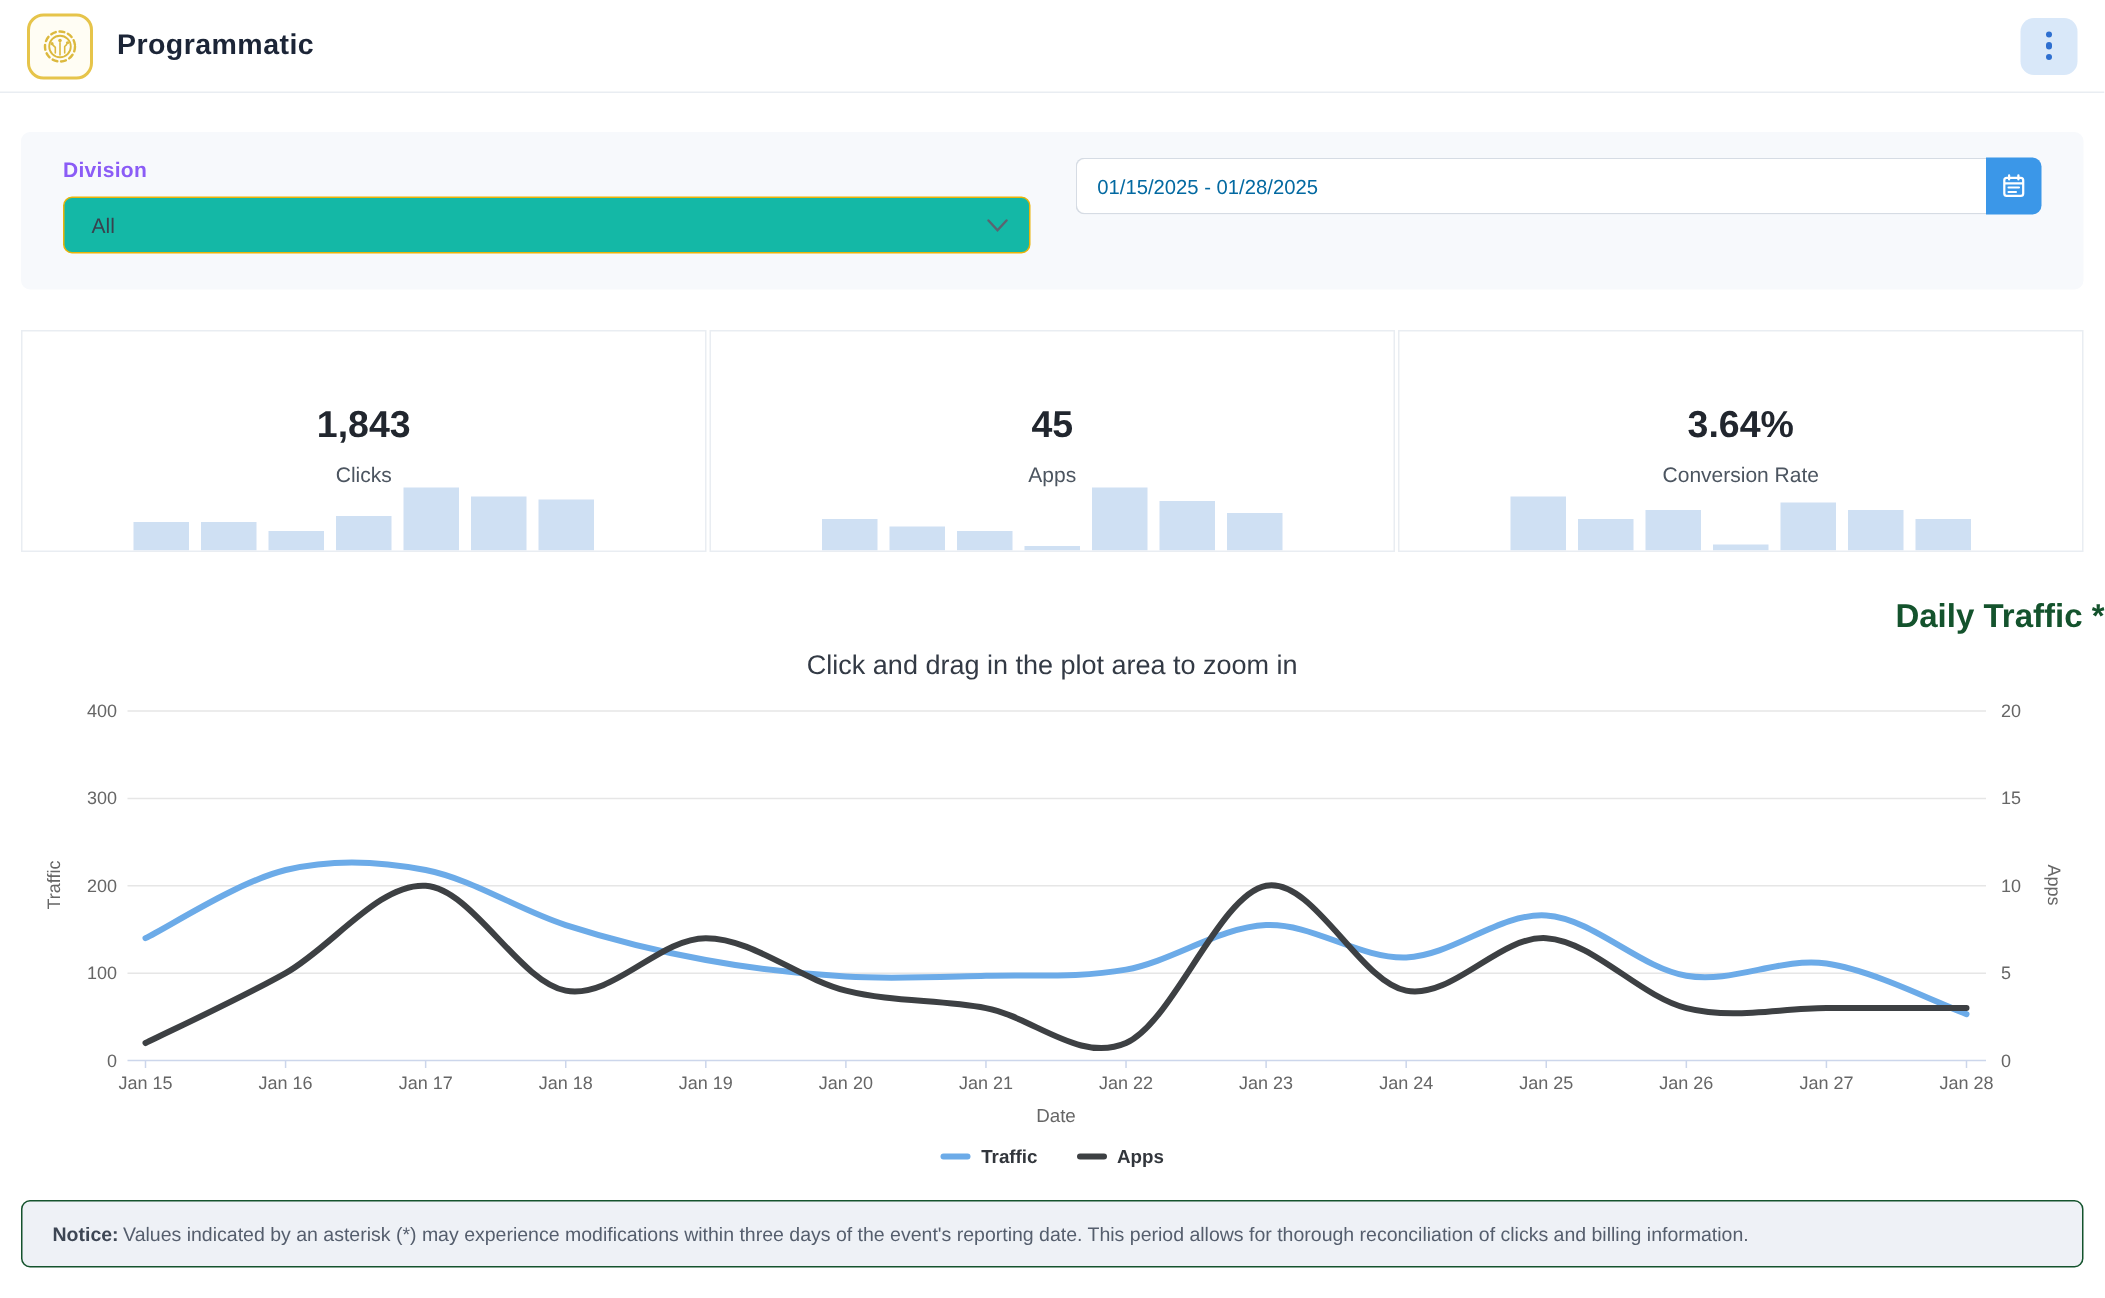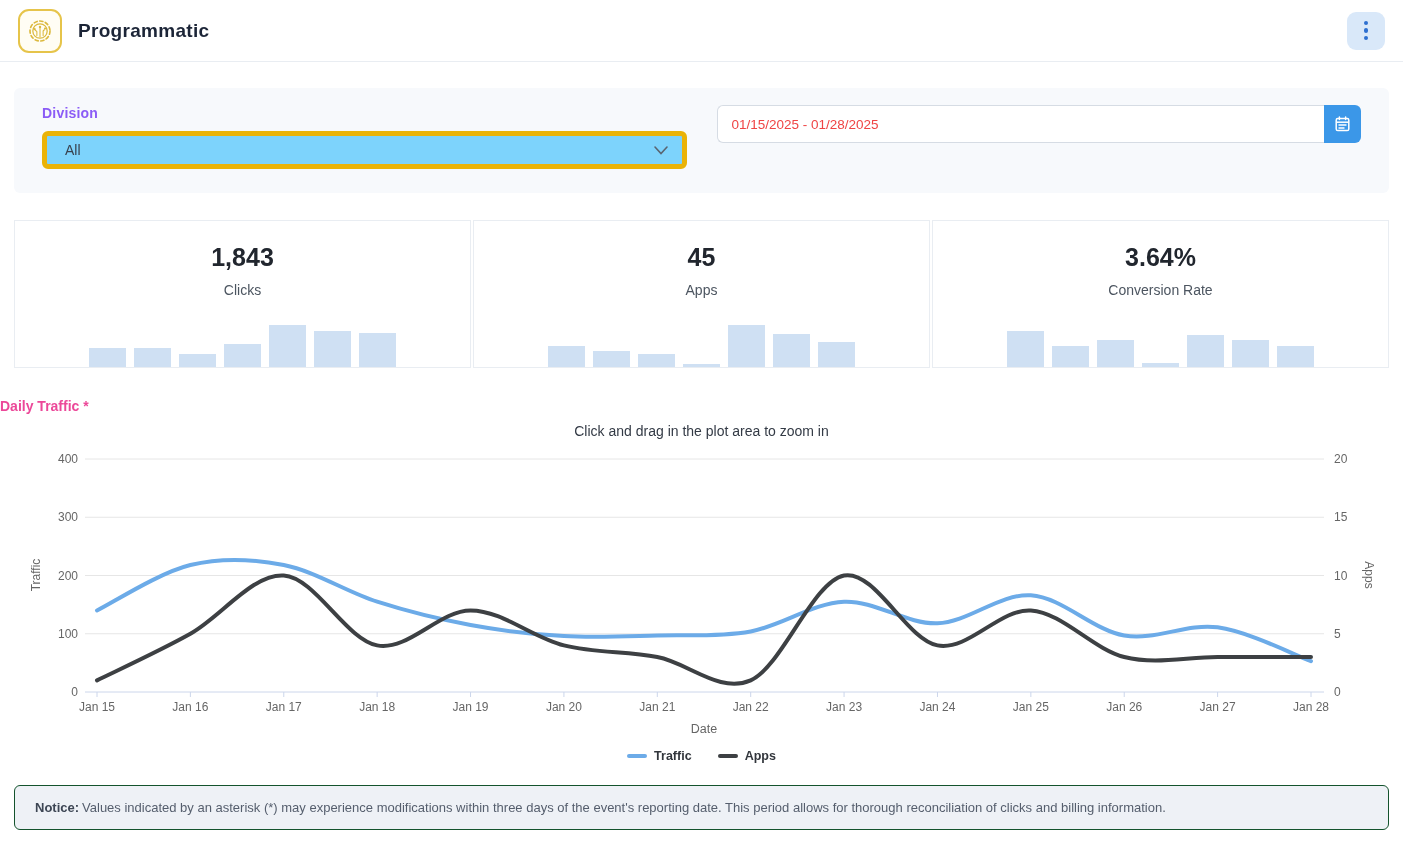--- a/index.html
+++ b/index.html
@@ -18,44 +18,44 @@
     display:flex; flex-direction:column; align-items:center; justify-content:center;
     gap:3px; cursor:pointer; }
   .kebab-btn i { width:4.5px; height:4.5px; border-radius:50%; background:#2e6fd0; display:block; }
 
   
   .filter-panel { margin:26px 14px 0 14px; background:#f7f9fc; border-radius:6px;
     padding:17px 28px 24px 28px; display:flex; gap:30px; }
   .filter-col { flex:1 1 0; }
   .filter-label { font-size:14px; color:#8b5cf6; font-weight:bold; margin-bottom:10px;
     letter-spacing:.2px; }
-  .select-box { height:38px; background:#7dd3fc; border:5px solid #eab308; border-radius:6px;
+  .select-box { height:38px; background:#14b8a6; border:1px solid #eab308; border-radius:6px;
     display:flex; align-items:center; padding:0 14px 0 18px; font-size:14px; color:#39424e;
     cursor:pointer; }
   .select-box .grow { flex:1; }
   .input-group { display:flex; height:38px; }
   .date-input { flex:1; height:38px; background:#fff; border:1px solid #d6dce4;
     border-right:none; border-radius:6px 0 0 6px; padding:0 14px; font-size:13.5px;
-    color:#ef4444; font-family:"Liberation Sans", sans-serif; outline:none; }
+    color:#0369a1; font-family:"Liberation Sans", sans-serif; outline:none; }
   .cal-btn { width:37px; height:38px; border:none; border-radius:0 6px 6px 0;
     background:#3b97e8; display:flex; align-items:center; justify-content:center; cursor:pointer; }
 
   
   .kpi-row { margin:27px 14px 0 14px; display:flex; gap:2px; }
   .kpi-card { flex:1 1 0; height:148px; background:#fff; border:1px solid #e9edf2;
     display:flex; flex-direction:column; align-items:center; overflow:hidden; }
-  .kpi-value { font-size:25px; font-weight:bold; color:#21262e; margin-top:22px; }
+  .kpi-value { font-size:25px; font-weight:bold; color:#21262e; margin-top:48px; }
   .kpi-label { font-size:14px; color:#4c5560; margin-top:10px; }
   .kpi-spark { margin-top:auto; display:flex; align-items:flex-end; gap:8px; height:44px; }
   .kpi-spark .bar { width:37px; background:#cfe0f3; }
 
   
   .chart-section { margin-top:30px; }
-  .chart-title { text-align:left; font-size:14px; font-weight:bold; color:#ec4899; }
-  .chart-subtitle { text-align:center; font-size:14px; color:#333a45; margin-top:9px; }
+  .chart-title { text-align:right; font-size:22px; font-weight:bold; color:#14532d; }
+  .chart-subtitle { text-align:center; font-size:18px; color:#333a45; margin-top:9px; }
   .chart-svg { display:block; width:1403px; height:300px; margin-top:6px; }
   .legend { display:flex; justify-content:center; align-items:center; gap:26px; margin-top:4px; }
   .legend-item { display:flex; align-items:center; gap:7px; cursor:pointer; }
   .legend-dash { width:20px; height:4px; border-radius:2px; display:inline-block; }
   .legend-text { font-size:12.5px; font-weight:bold; color:#32363c; }
 
   
   .notice { margin:22px 14px 0 14px; background:#eef1f6; border:1px solid #14532d;
     border-radius:6px; padding:14px 20px; font-size:13px; color:#555e6d; }
   .notice strong { color:#3d4654; }

